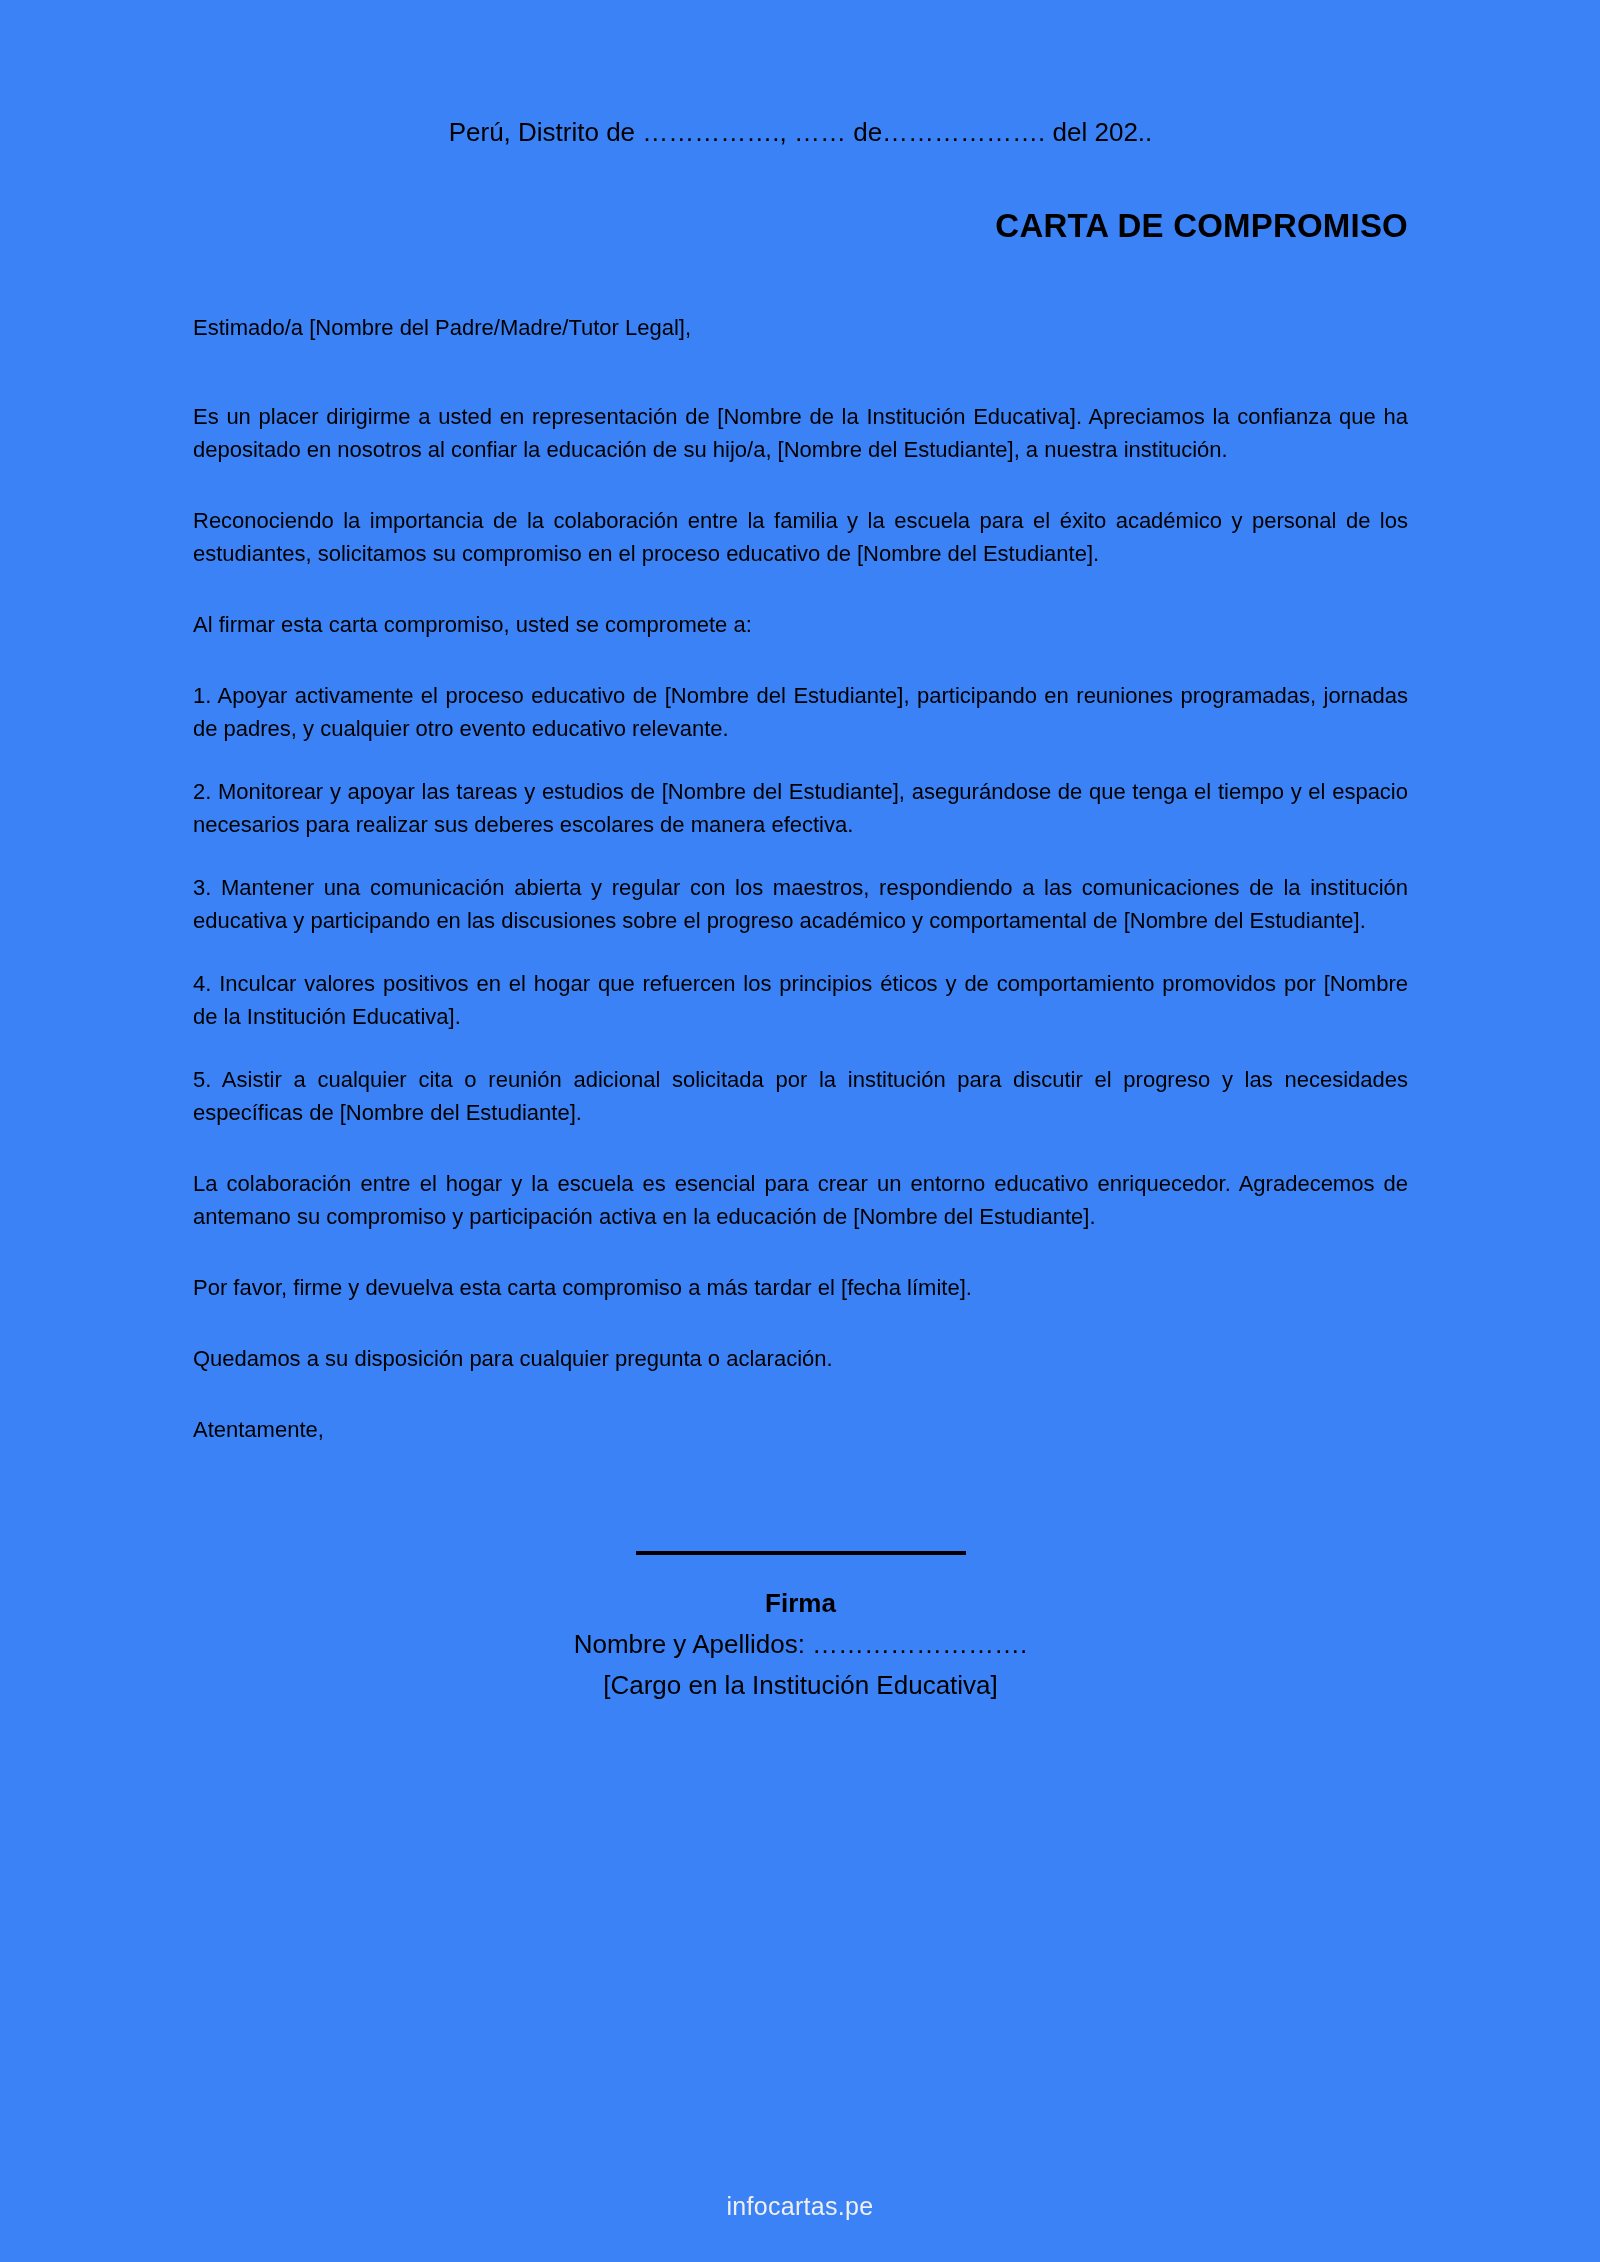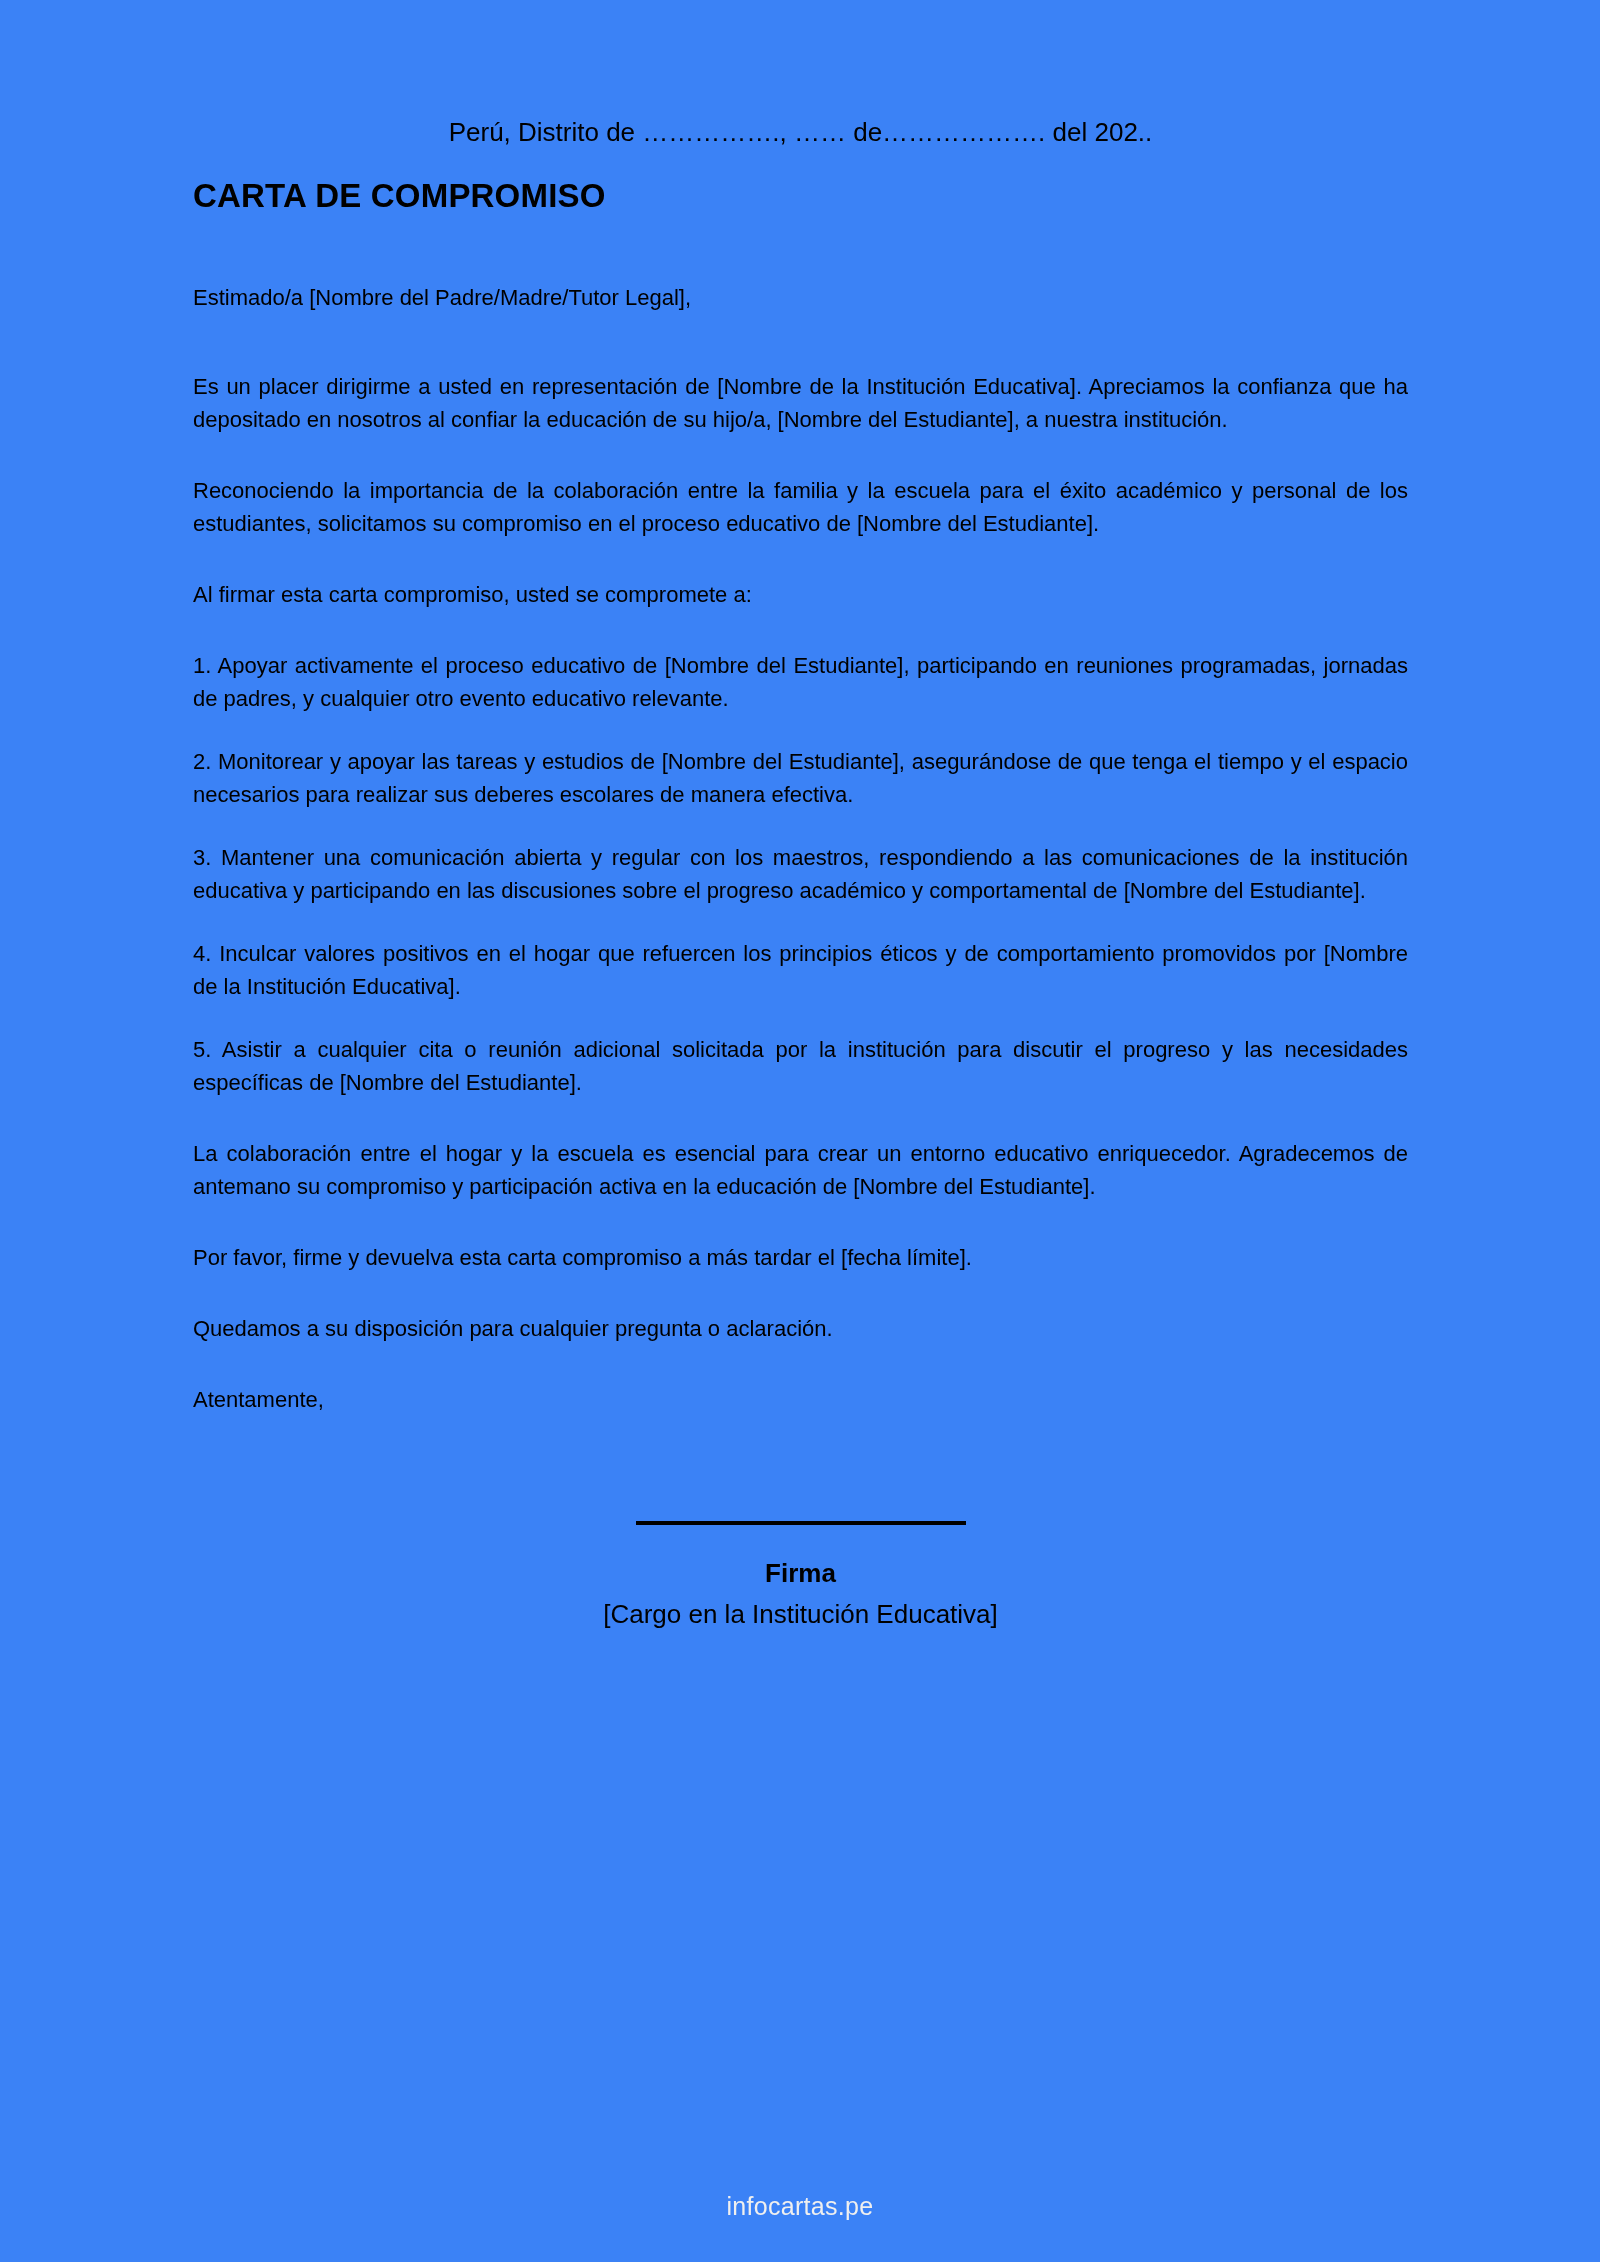--- a/index.html
+++ b/index.html
@@ -36,22 +36,22 @@
   .date-line {
     margin-top: 116px;
     text-align: center;
     font-size: 26px;
     line-height: 1.25;
     white-space: nowrap;
   }
 
   
   .doc-title {
-    margin-top: 28px;
-    text-align: left;
+    margin-top: 58px;
+    text-align: right;
     font-size: 33px;
     font-weight: bold;
     letter-spacing: 0.2px;
   }
 
   
   .para {
     font-size: 22px;
     line-height: 1.50;
     margin: 0;
@@ -172,20 +172,21 @@
     <p class="para">Atentamente,</p>
 
     <div class="signature-block">
 
       <div class="sig-line-wrap">
         <span class="sig-line"></span>
       </div>
 
       <div class="sig-firma">Firma</div>
 
+      <div class="sig-name">Nombre y Apellidos: …………………….</div>
 
       <div class="sig-role">[Cargo en la Institución Educativa]</div>
     </div>
 
   </div>
 
   <div class="watermark">infocartas.pe</div>
 
 </div>
 

